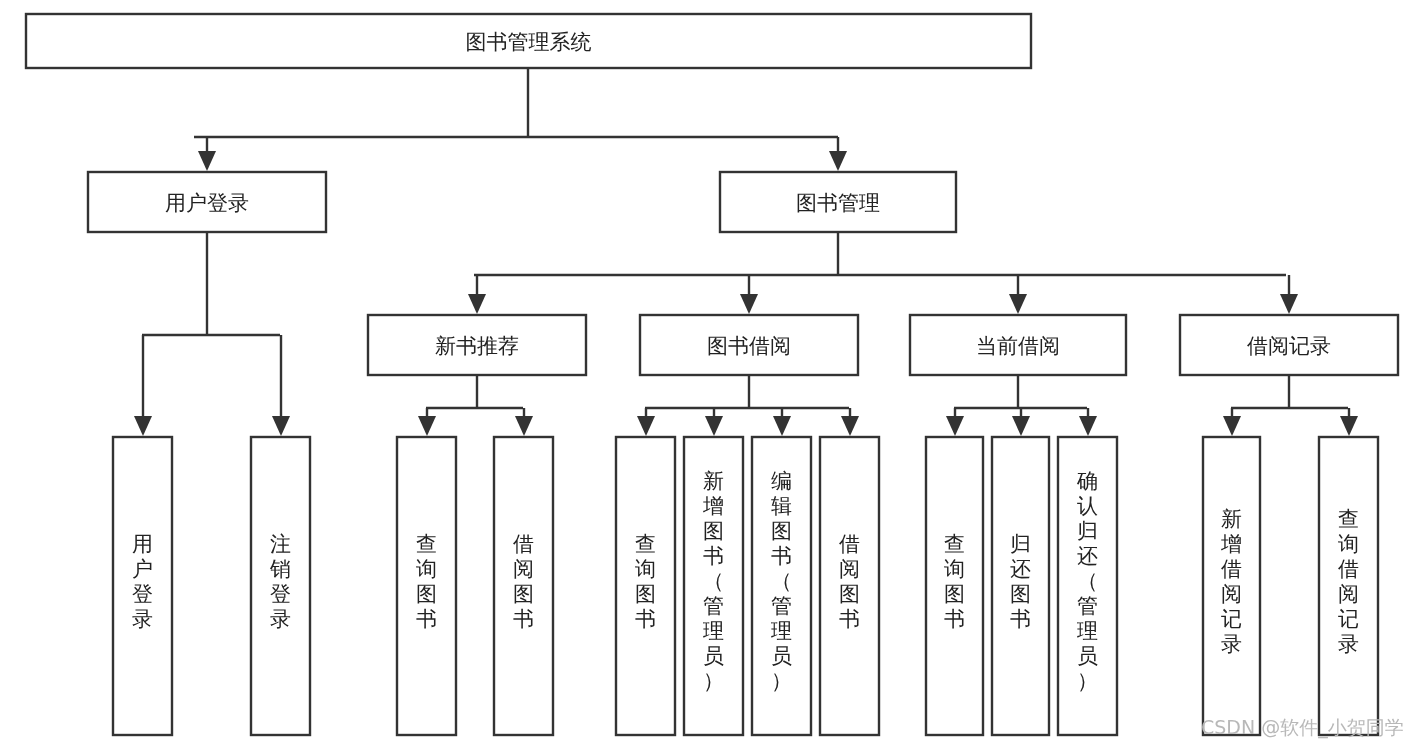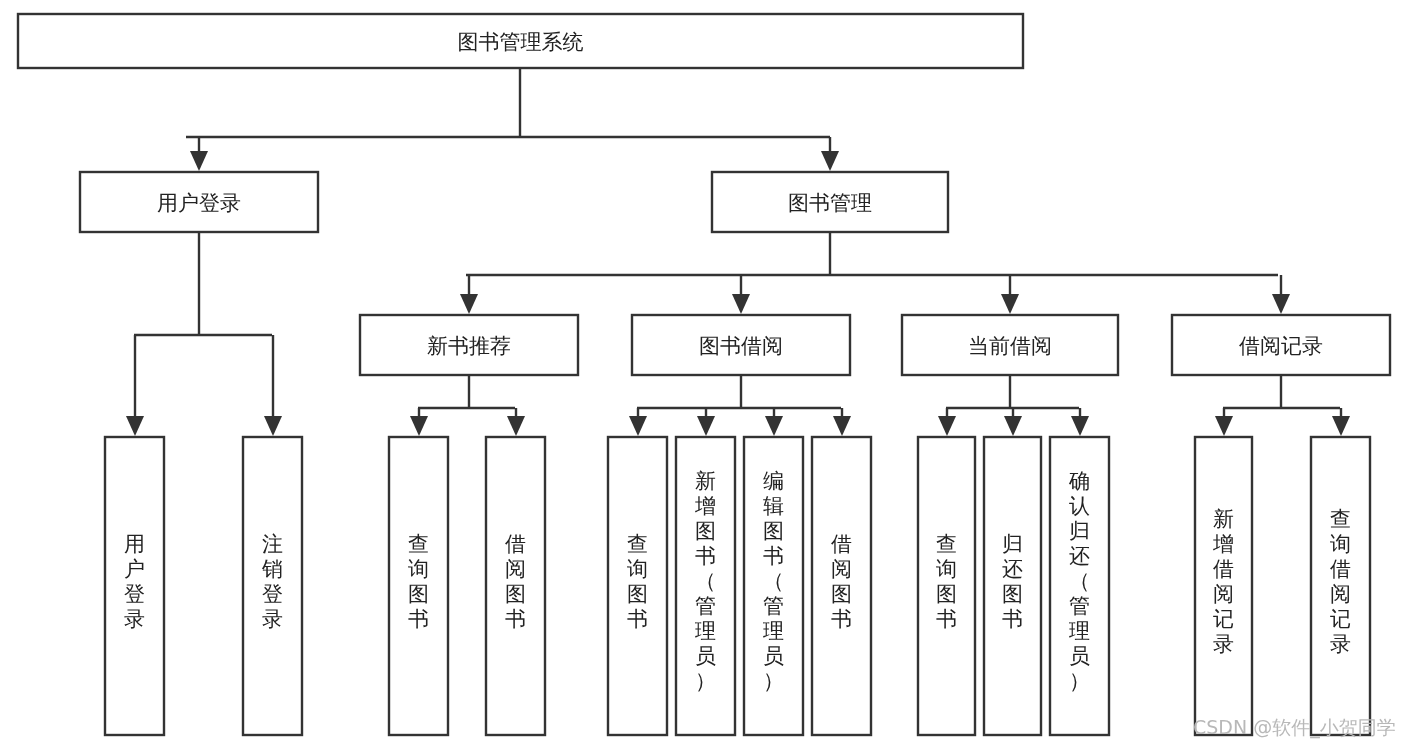--- a/index.html
+++ b/index.html
@@ -9,21 +9,21 @@
   }
   body {
     width: 1405px;
     height: 747px;
     font-family: "DejaVu Sans", "Liberation Sans", sans-serif;
     overflow: hidden;
     position: relative;
   }
   #diagram-root {
     position: absolute;
-    left: 0;
+    left: 8px;
     top: 0;
     width: 1341px;
     height: 747px;
   }
   svg.flowchart {
     display: block;
     width: 1405px;
     height: 747px;
     background: #ffffff;
   }

